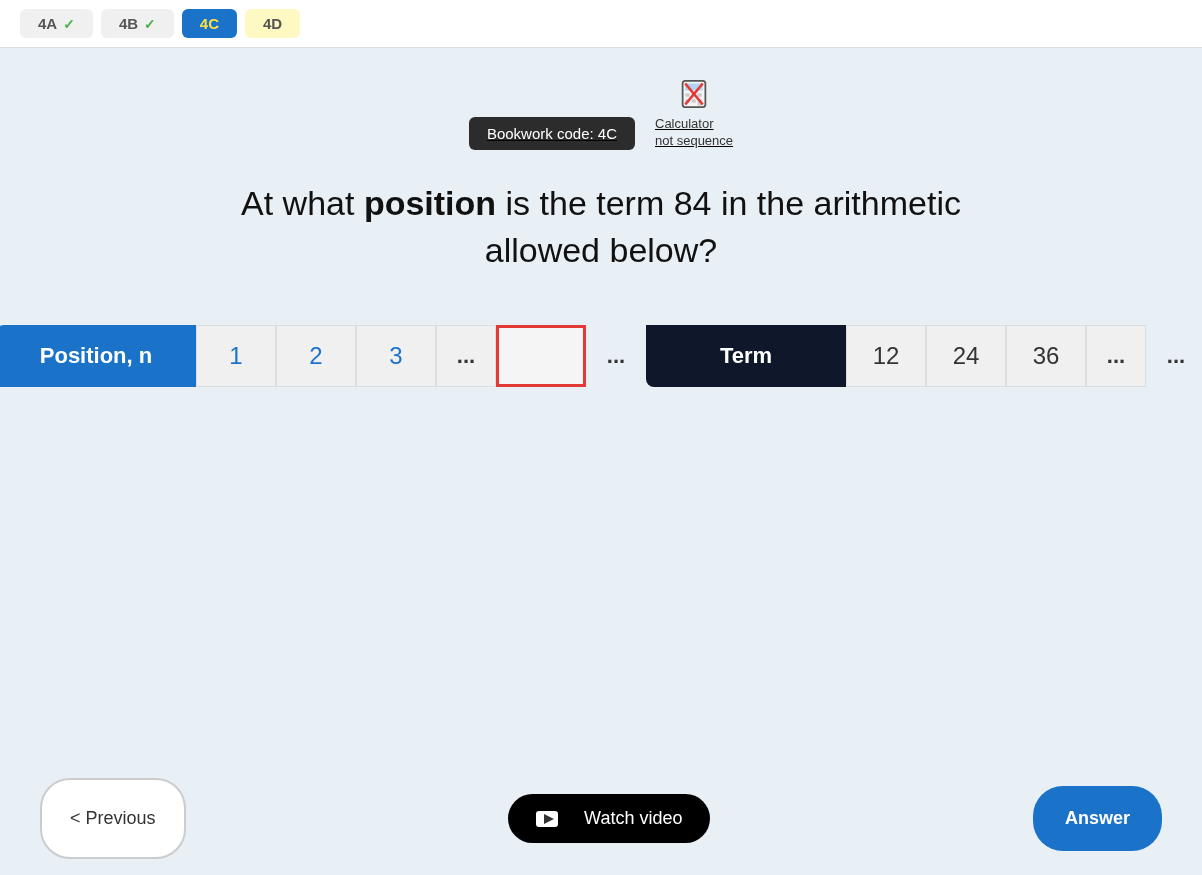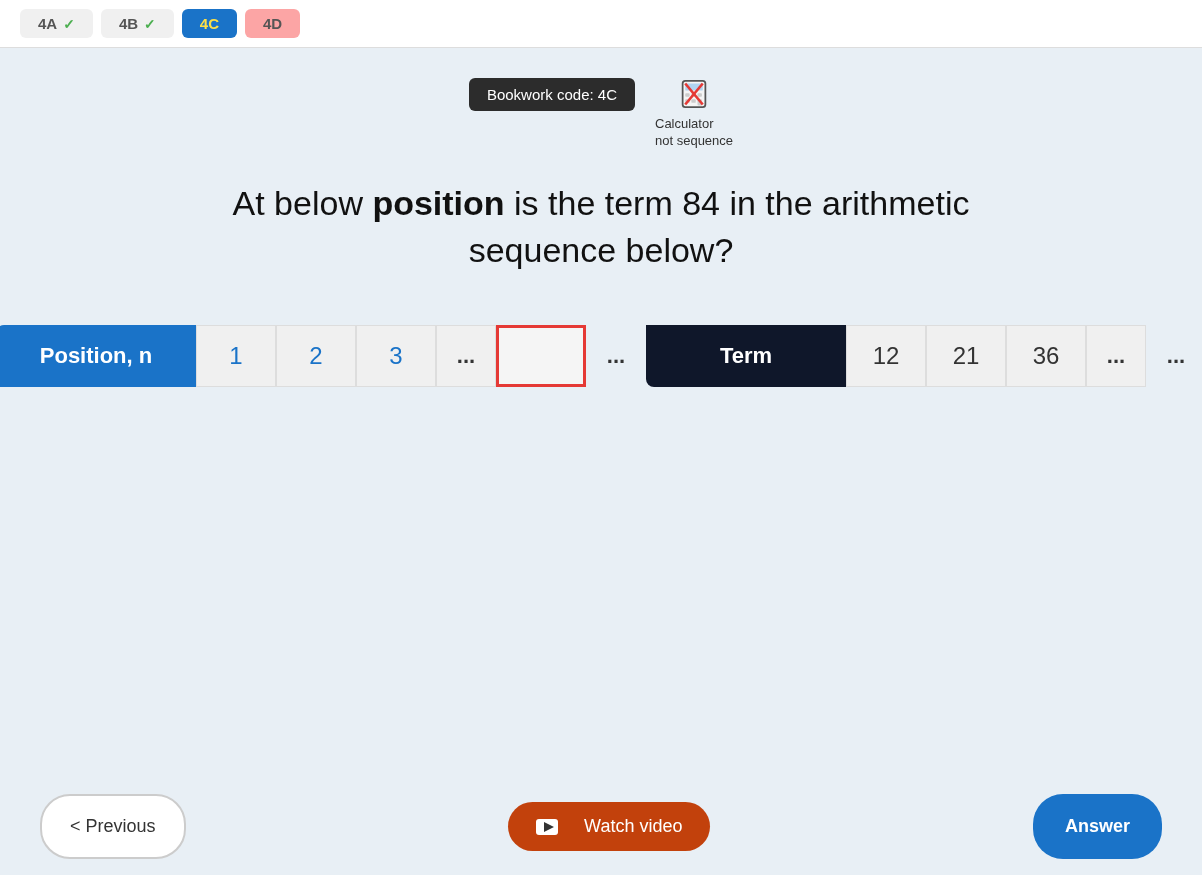--- a/index.html
+++ b/index.html
@@ -28,21 +28,21 @@
     .nav-tab {
       padding: 6px 18px;
       border-radius: 6px;
       font-size: 15px;
       font-weight: 600;
       cursor: pointer;
       display: flex;
       align-items: center;
       gap: 6px;
       color: #555;
-      background: #fca5a5;
+      background: #fef9c3;
     }
 
     .nav-tab.completed {
       color: #555;
       background: #f0f0f0;
     }
 
     .nav-tab.active {
       background: #1a73c8;
       color: #fde047;
@@ -60,24 +60,25 @@
       display: flex;
       flex-direction: column;
       align-items: center;
       padding: 30px 40px 20px;
       position: relative;
     }
 
     
     .info-row {
       display: flex;
-      align-items: flex-start;
+      align-items: flex-end;
       gap: 20px;
       margin-bottom: 30px;
       align-self: center;
+      text-decoration: underline;
     }
 
     .bookwork-badge {
       background: #2c2c2c;
       color: #fff;
       padding: 8px 18px;
       border-radius: 6px;
       font-size: 15px;
       font-weight: 500;
     }
@@ -231,31 +232,31 @@
       display: flex;
       align-items: center;
       justify-content: space-between;
       border-top: none;
     }
 
     .prev-button {
       background: #fff;
       border: 2px solid #ccc;
       border-radius: 30px;
-      padding: 20px 28px;
+      padding: 28px 28px;
       font-size: 18px;
       color: #333;
       cursor: pointer;
       display: flex;
       align-items: flex-start;
       gap: 8px;
     }
 
     .watch-video-button {
-      background: #c2410c;
+      background: #000000;
       color: #fff;
       border: none;
       border-radius: 30px;
       padding: 14px 28px;
       font-size: 18px;
       cursor: pointer;
       display: flex;
       align-items: center;
       gap: 26px;
     }
@@ -314,22 +315,22 @@
         </svg>
       </div>
       <div class="calculator-text">
         <span>Calculator</span>
         <span>not sequence</span>
       </div>
     </div>
   </div>
 
   <div class="question-text">
-    <span>At below </span><span class="bold">position</span><span> is the term 84 in the arithmetic</span><br>
-    <span>sequence below?</span>
+    <span>At what </span><span class="bold">position</span><span> is the term 84 in the arithmetic</span><br>
+    <span>allowed below?</span>
   </div>
 
   <div class="sequence-table">
 
     <div class="table-row">
       <div class="header-cell position-header">
         <span>Position, n</span>
       </div>
       <div class="data-cell">
         <span>1</span>
@@ -352,21 +353,21 @@
     </div>
 
     <div class="table-row">
       <div class="header-cell term-header">
         <span>Term</span>
       </div>
       <div class="data-cell term-data-cell">
         <span>12</span>
       </div>
       <div class="data-cell term-data-cell">
-        <span>21</span>
+        <span>24</span>
       </div>
       <div class="data-cell term-data-cell">
         <span>36</span>
       </div>
       <div class="ellipsis-cell">
         <span>...</span>
       </div>
       <div class="trailing-ellipsis">
         <span>...</span>
       </div>

